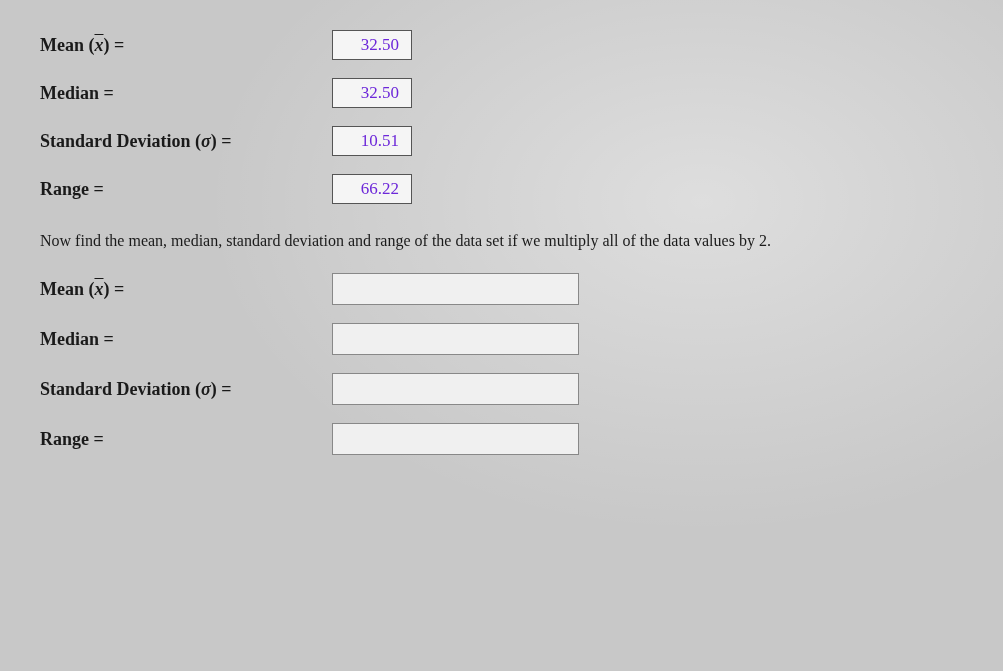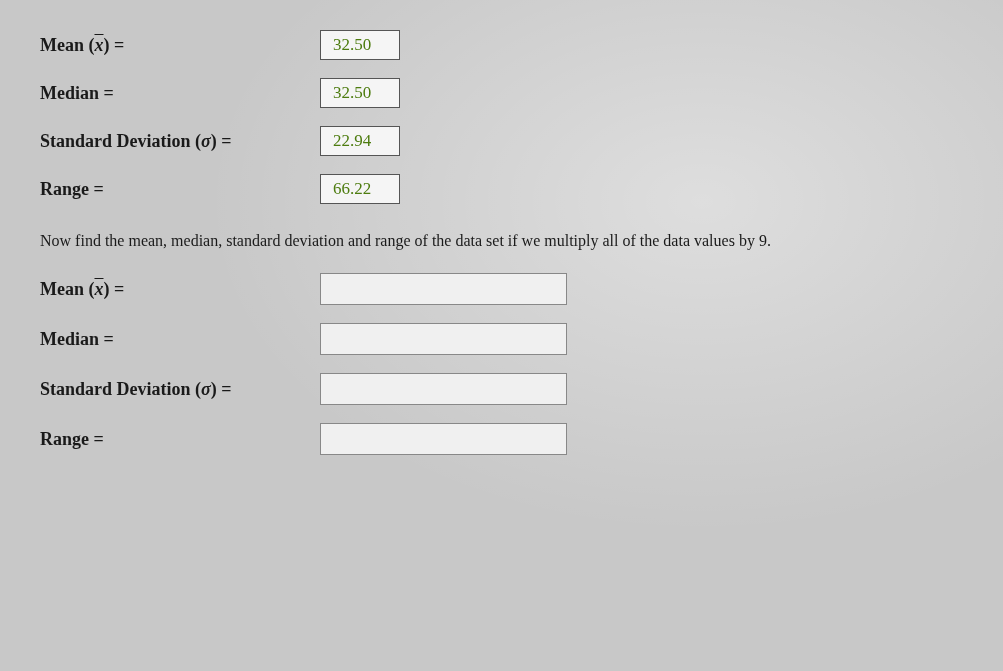--- a/index.html
+++ b/index.html
@@ -21,38 +21,39 @@
     }
 
     .stats-section {
       margin-bottom: 10px;
     }
 
     .stat-row {
       display: flex;
       align-items: center;
       margin-bottom: 18px;
+      gap: 12px;
     }
 
     .stat-label {
       font-size: 18px;
       font-weight: bold;
       color: #1a1a1a;
       min-width: 280px;
     }
 
     .stat-value-box {
       border: 1.5px solid #555;
       background: #f5f5f5;
       padding: 4px 12px;
       font-size: 17px;
       font-weight: normal;
-      color: #4d7c0f;
+      color: #6d28d9;
       min-width: 80px;
-      text-align: left;
+      text-align: right;
     }
 
     .stat-input-box {
       border: 1.5px solid #888;
       background: #f0f0f0;
       padding: 4px 12px;
       font-size: 17px;
       font-weight: normal;
       color: #1a1a1a;
       min-width: 100px;
@@ -90,31 +91,31 @@
 
   <div class="stat-row">
     <span class="stat-label">Median =</span>
     <span class="stat-value-box">32.50</span>
   </div>
 
   <div class="stat-row">
     <span class="stat-label">
       Standard Deviation (<span class="sigma">σ</span>) =
     </span>
-    <span class="stat-value-box">22.94</span>
+    <span class="stat-value-box">10.51</span>
   </div>
 
   <div class="stat-row">
     <span class="stat-label">Range =</span>
     <span class="stat-value-box">66.22</span>
   </div>
 
 </div>
 
-<p class="instruction-text">Now find the mean, median, standard deviation and range of the data set if we multiply all of the data values by 9.</p>
+<p class="instruction-text">Now find the mean, median, standard deviation and range of the data set if we multiply all of the data values by 2.</p>
 
 <div class="stats-section">
 
   <div class="stat-row">
     <span class="stat-label">
       Mean (<span class="overline">x</span>) =
     </span>
     <input type="text" class="stat-input-box" value="" style="">
   </div>
 

